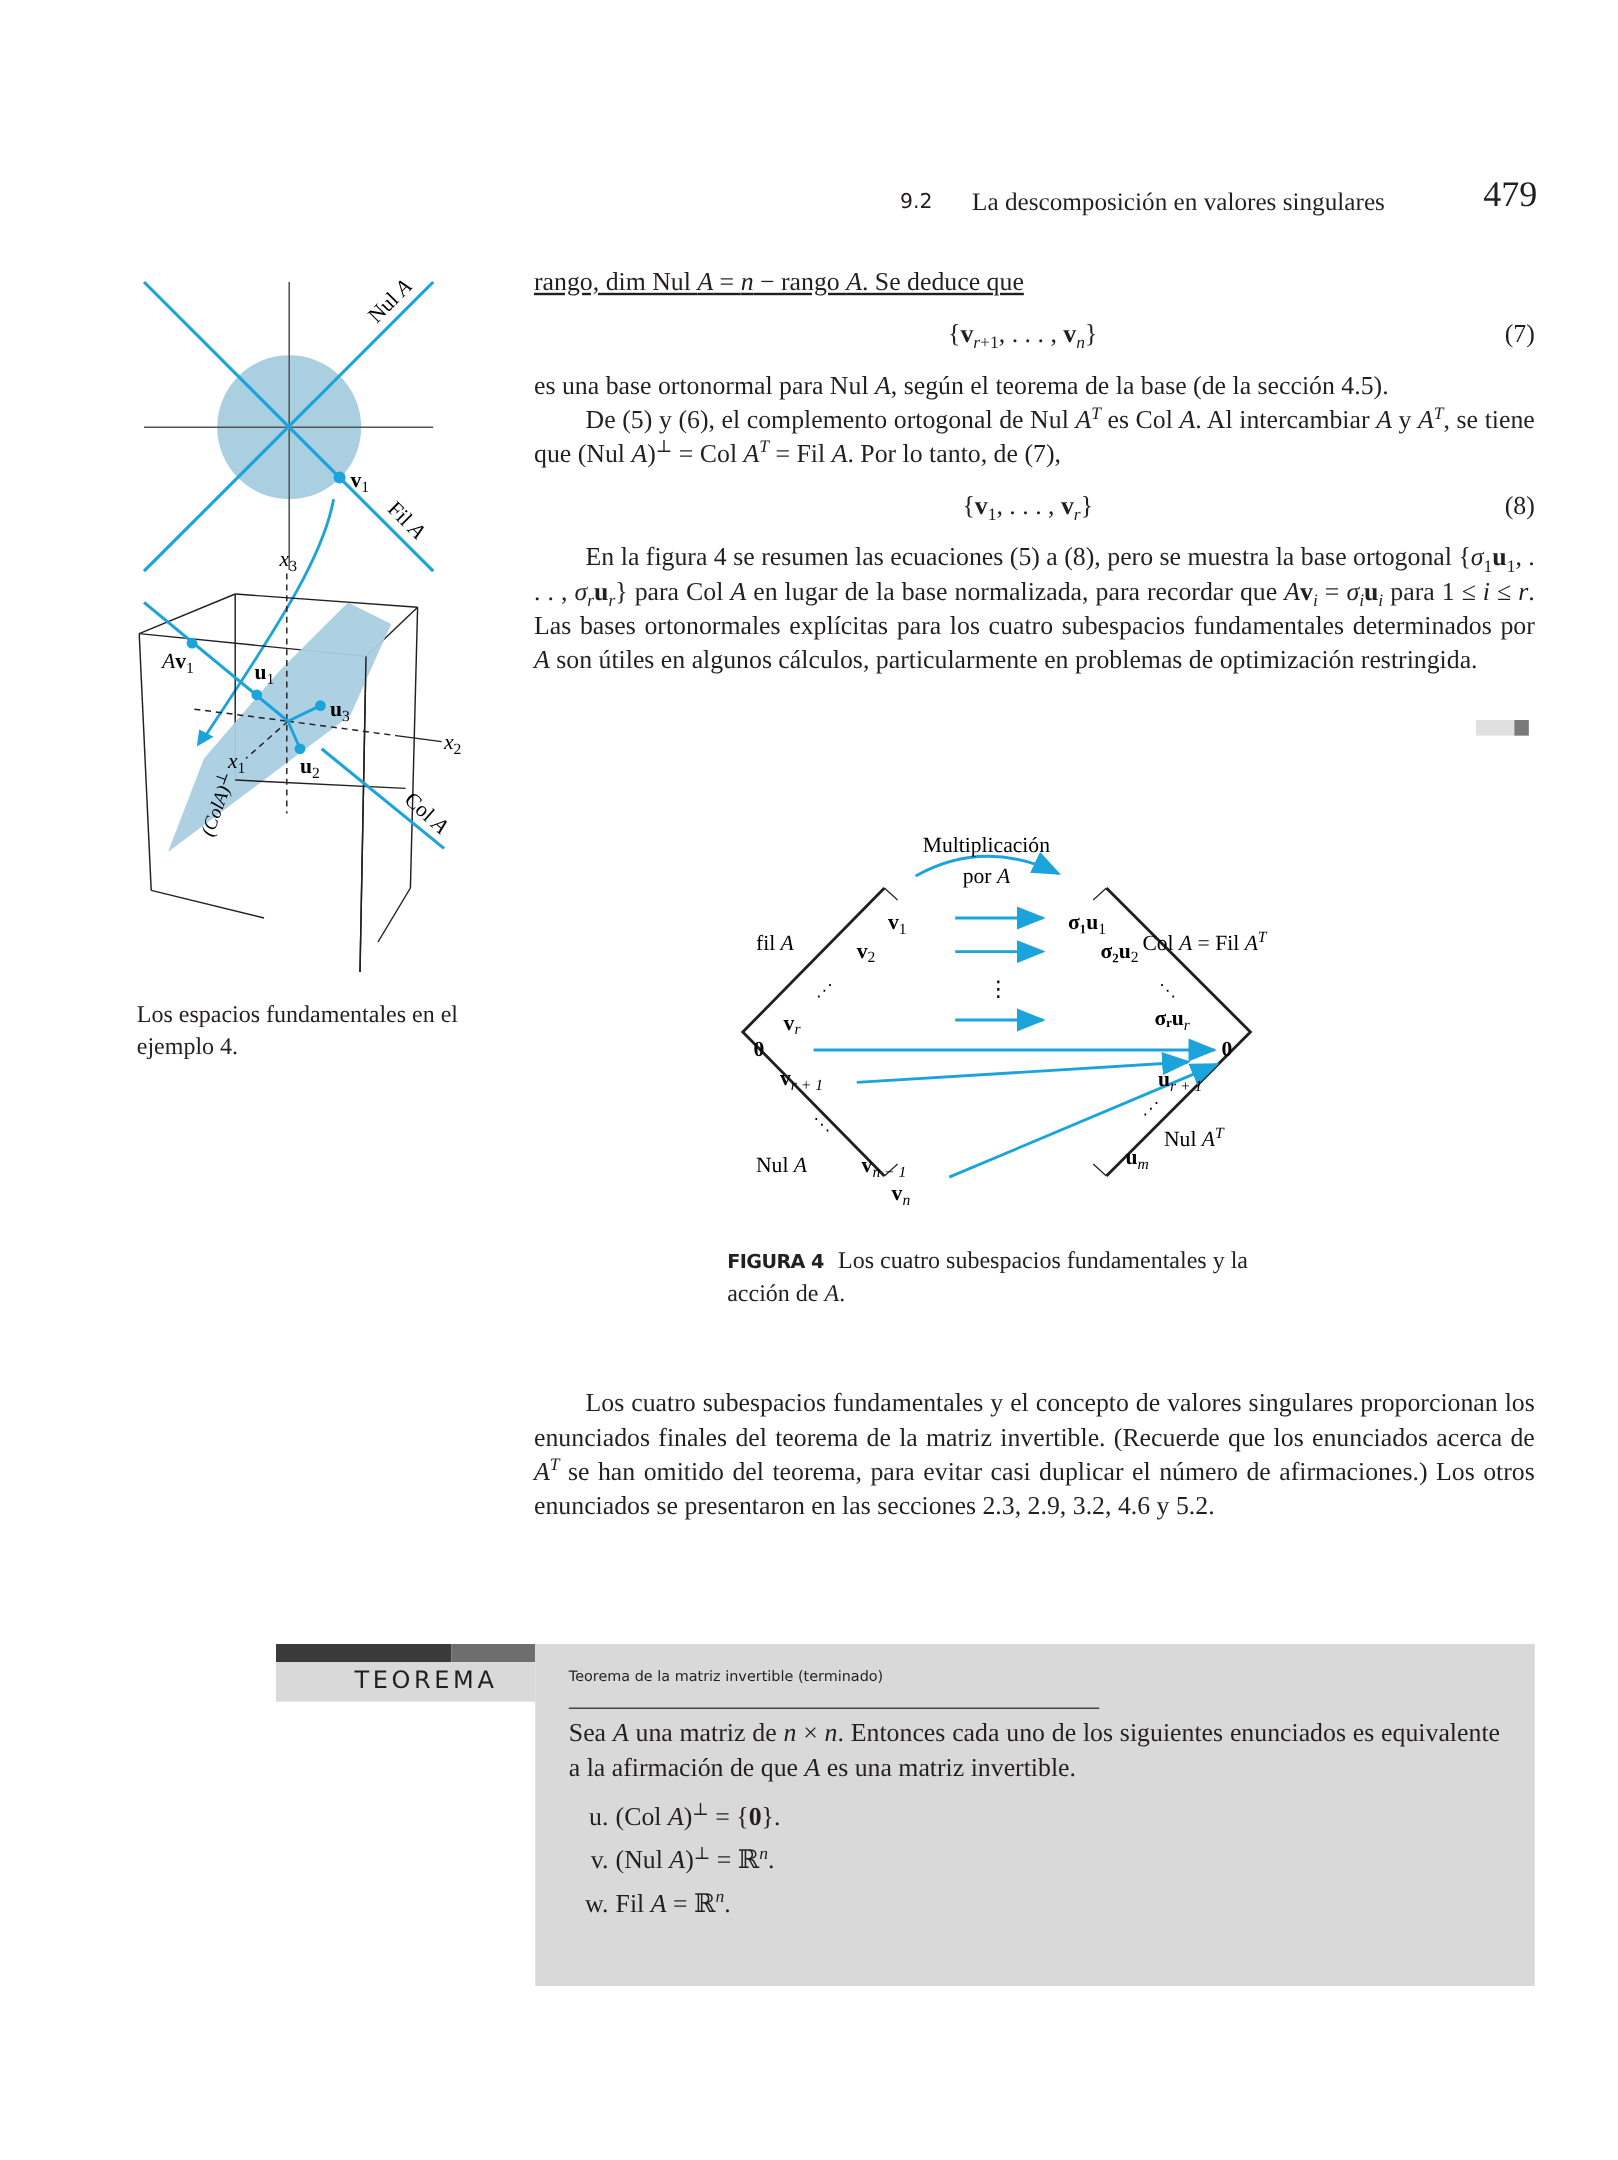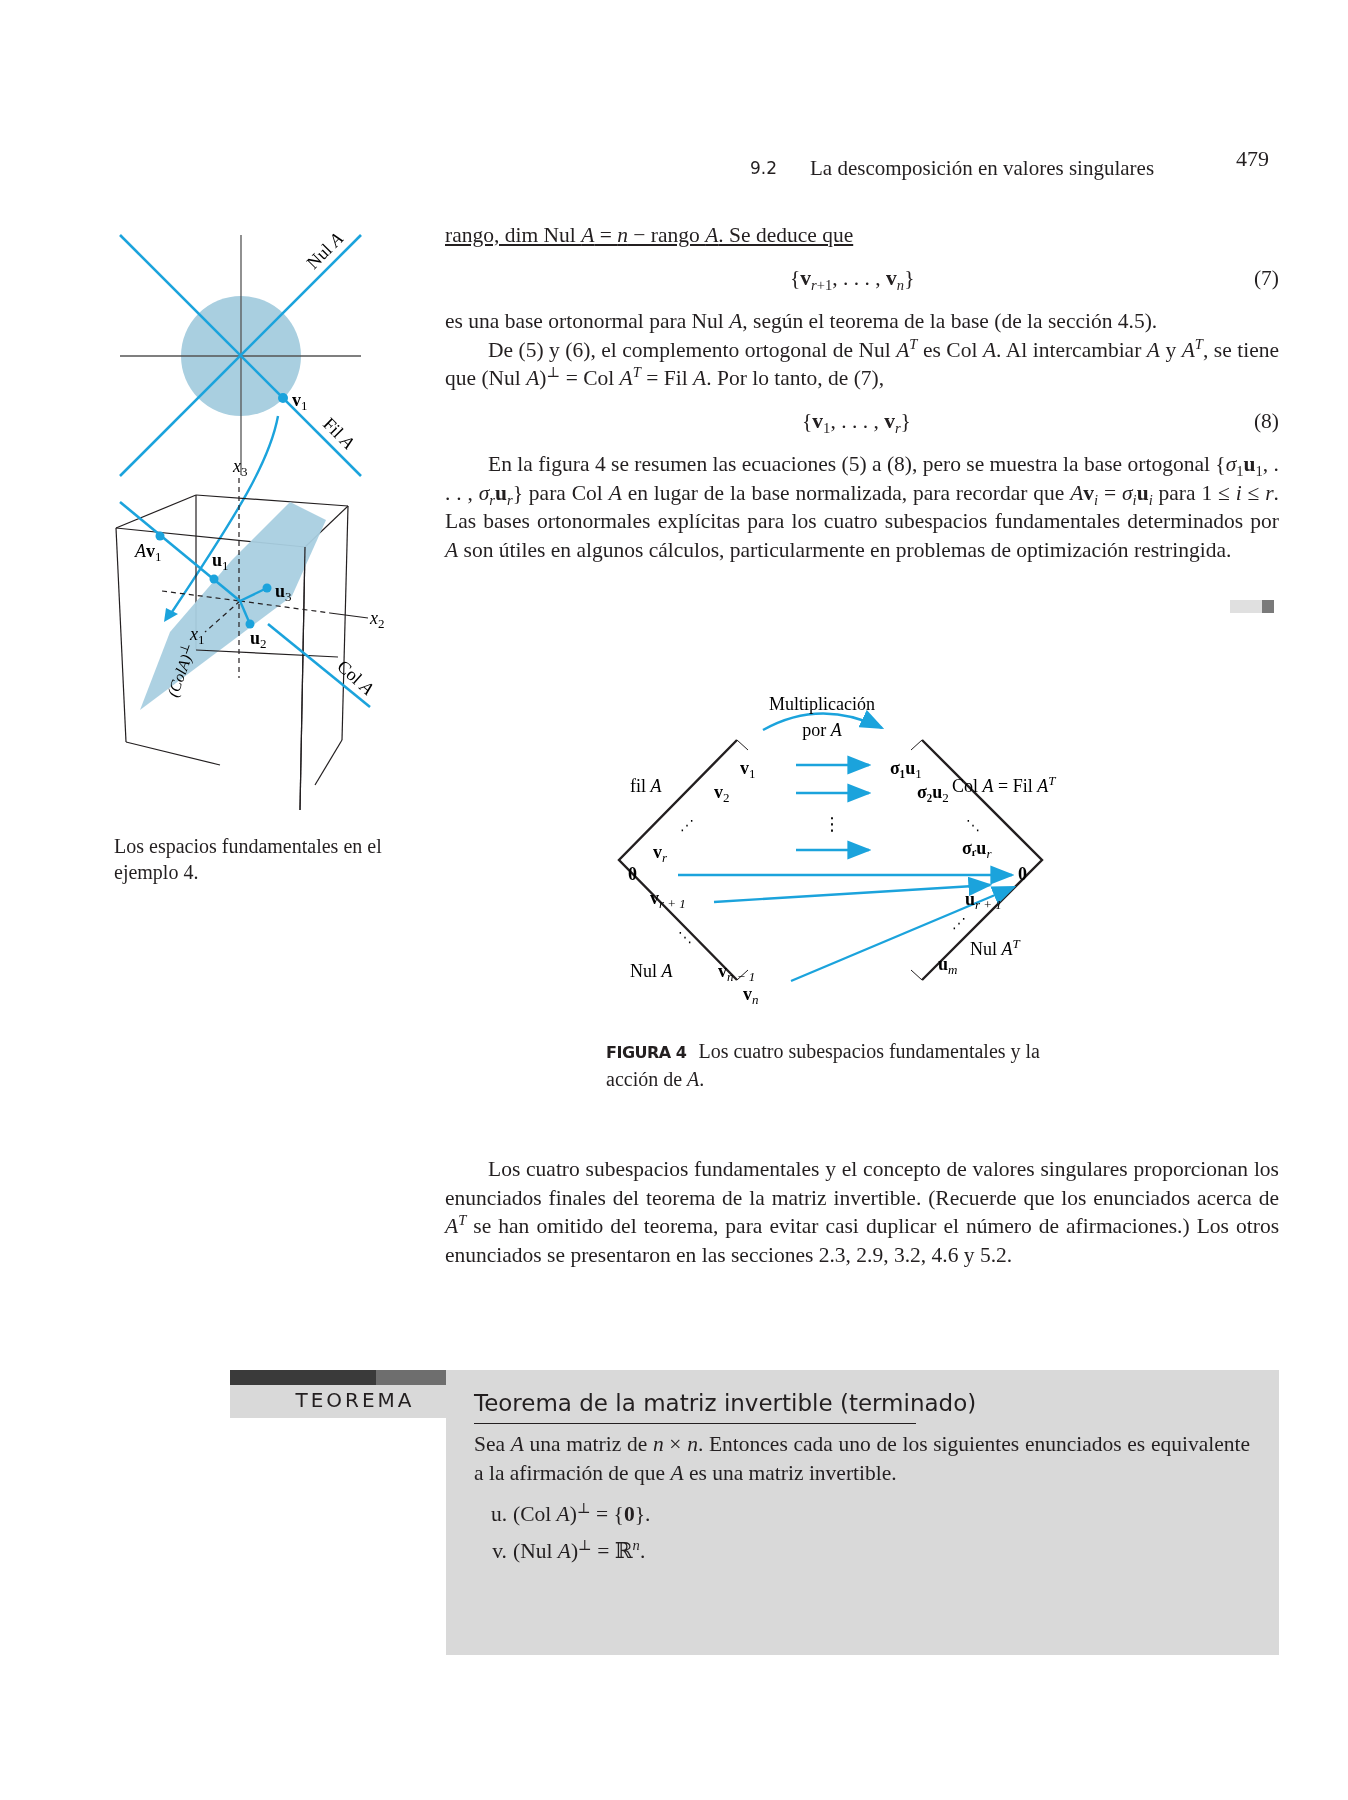--- a/index.html
+++ b/index.html
@@ -2,39 +2,39 @@
 <html><head>
 <meta charset="utf-8">
 <style>
   html, body { margin:0; padding:0; background:#ffffff; }
   body { width:1348px; height:1800px; position:relative; overflow:hidden;
          font-family:"Liberation Serif", "DejaVu Serif", serif; color:#231f20; }
   .abs { position:absolute; }
   .header { top:150px; left:750px; font-size:20px; }
   .header .sec { position:absolute; left:0; top:8px; font-family:"DejaVu Sans", sans-serif; font-size:17px; }
   .header .title { position:absolute; left:60px; top:6px; white-space:nowrap; font-size:21px; }
-  .header .page { position:absolute; left:486px; top:-4px; font-size:22px; }
+  .header .page { position:absolute; left:486px; top:-4px; font-size:30px; }
   .body-text { left:445px; width:834px; font-size:21.5px; line-height:28.5px; text-align:justify; }
   .body-text p { margin:0; }
   .indent { text-indent:43px; }
   .eq { position:absolute; font-size:21.5px; }
   .eqnum { position:absolute; right:0; }
   i { font-style:italic; }
   sub, sup { font-size:68%; line-height:0; }
   .endmark { left:1230px; top:600px; width:44px; height:13px; background:#e0e0e0; }
   .endmark .dark { position:absolute; right:0; top:0; width:12px; height:13px; background:#7a7a7a; }
   .fig-caption { left:114px; top:833px; width:320px; font-size:20px; line-height:26px; }
   .fig4-caption { left:606px; top:1038px; width:480px; font-size:20px; line-height:26px; }
   .fig4-caption .lbl { font-family:"DejaVu Sans", sans-serif; font-weight:bold; font-size:16px; letter-spacing:-0.5px; margin-right:12px; }
   .theorem-bar-dark { left:230px; top:1370px; width:146px; height:15px; background:#3a3a3a; }
   .theorem-bar-mid { left:376px; top:1370px; width:70px; height:15px; background:#6e6e6e; }
   .theorem-label-bg { left:230px; top:1385px; width:216px; height:33px; background:#d9d9d9; }
   .theorem-label { left:247px; top:1388px; width:216px; text-align:center; font-family:"DejaVu Sans", sans-serif; font-size:20px; letter-spacing:3px; }
   .theorem-box { left:446px; top:1370px; width:833px; height:285px; background:#d9d9d9; }
-  .theorem-title { left:474px; top:1390px; font-family:"DejaVu Sans", sans-serif; font-size:23px; white-space:nowrap; }
+  .theorem-title { left:474px; top:1390px; font-family:"DejaVu Sans", sans-serif; font-size:12px; white-space:nowrap; }
   .theorem-rule { left:474px; top:1423px; width:442px; height:1px; background:#231f20; }
   .theorem-body { left:474px; top:1430px; width:776px; font-size:21.5px; line-height:29px; text-align:justify; }
   .theorem-body p { margin:0; }
   .theorem-items { left:474px; top:1502px; font-size:21.5px; }
   .theorem-items .item { height:36px; white-space:nowrap; }
   .theorem-items .ilbl { display:inline-block; width:33px; text-align:right; margin-right:6px; }
   svg text { font-family:"Liberation Serif", "DejaVu Serif", serif; }
 </style>
 </head>
 <body>
@@ -193,13 +193,14 @@
 <div class="abs theorem-label">TEOREMA</div>
 <div class="abs theorem-box"></div>
 <div class="abs theorem-title">Teorema de la matriz invertible (terminado)</div>
 <div class="abs theorem-rule"></div>
 <div class="abs theorem-body">
   <p>Sea <i>A</i> una matriz de <i>n</i> × <i>n</i>. Entonces cada uno de los siguientes enunciados es equivalente a la afirmación de que <i>A</i> es una matriz invertible.</p>
 </div>
 <div class="abs theorem-items">
   <div class="item"><span class="ilbl">u.</span>(Col <i>A</i>)<sup>⊥</sup> = {<b>0</b>}.</div>
   <div class="item"><span class="ilbl">v.</span>(Nul <i>A</i>)<sup>⊥</sup> = ℝ<sup><i>n</i></sup>.</div>
+  <div class="item"><span class="ilbl">w.</span>Fil <i>A</i> = ℝ<sup><i>n</i></sup>.</div>
 </div>
 
 </body></html>

